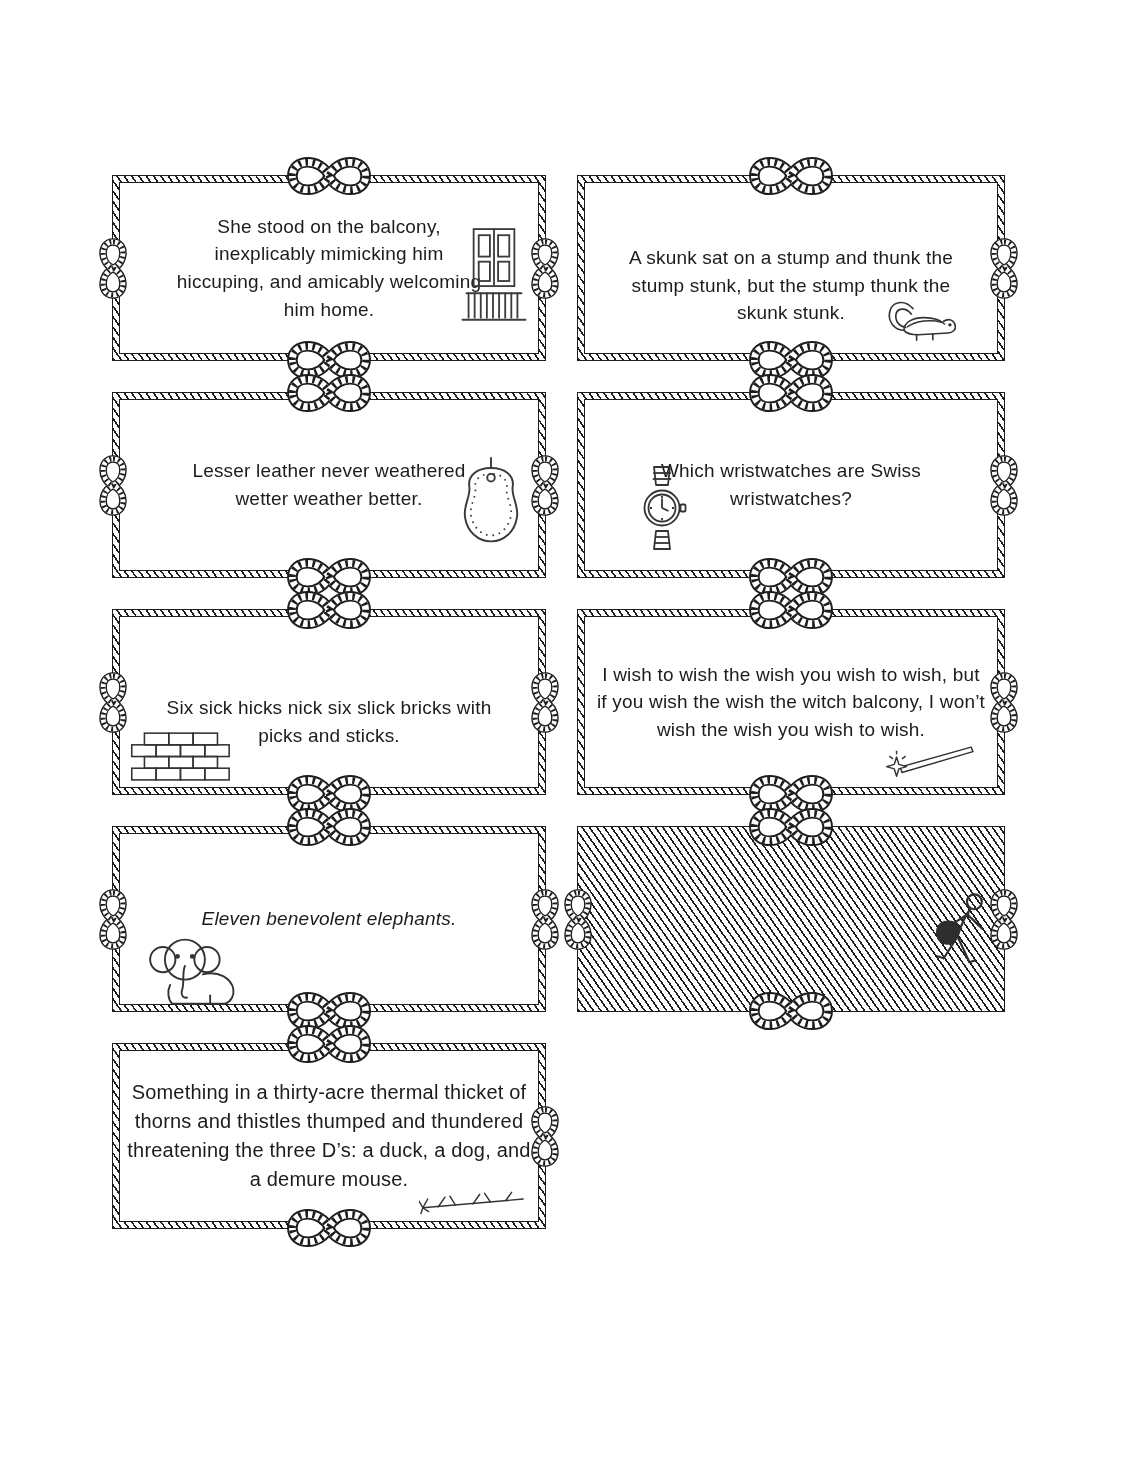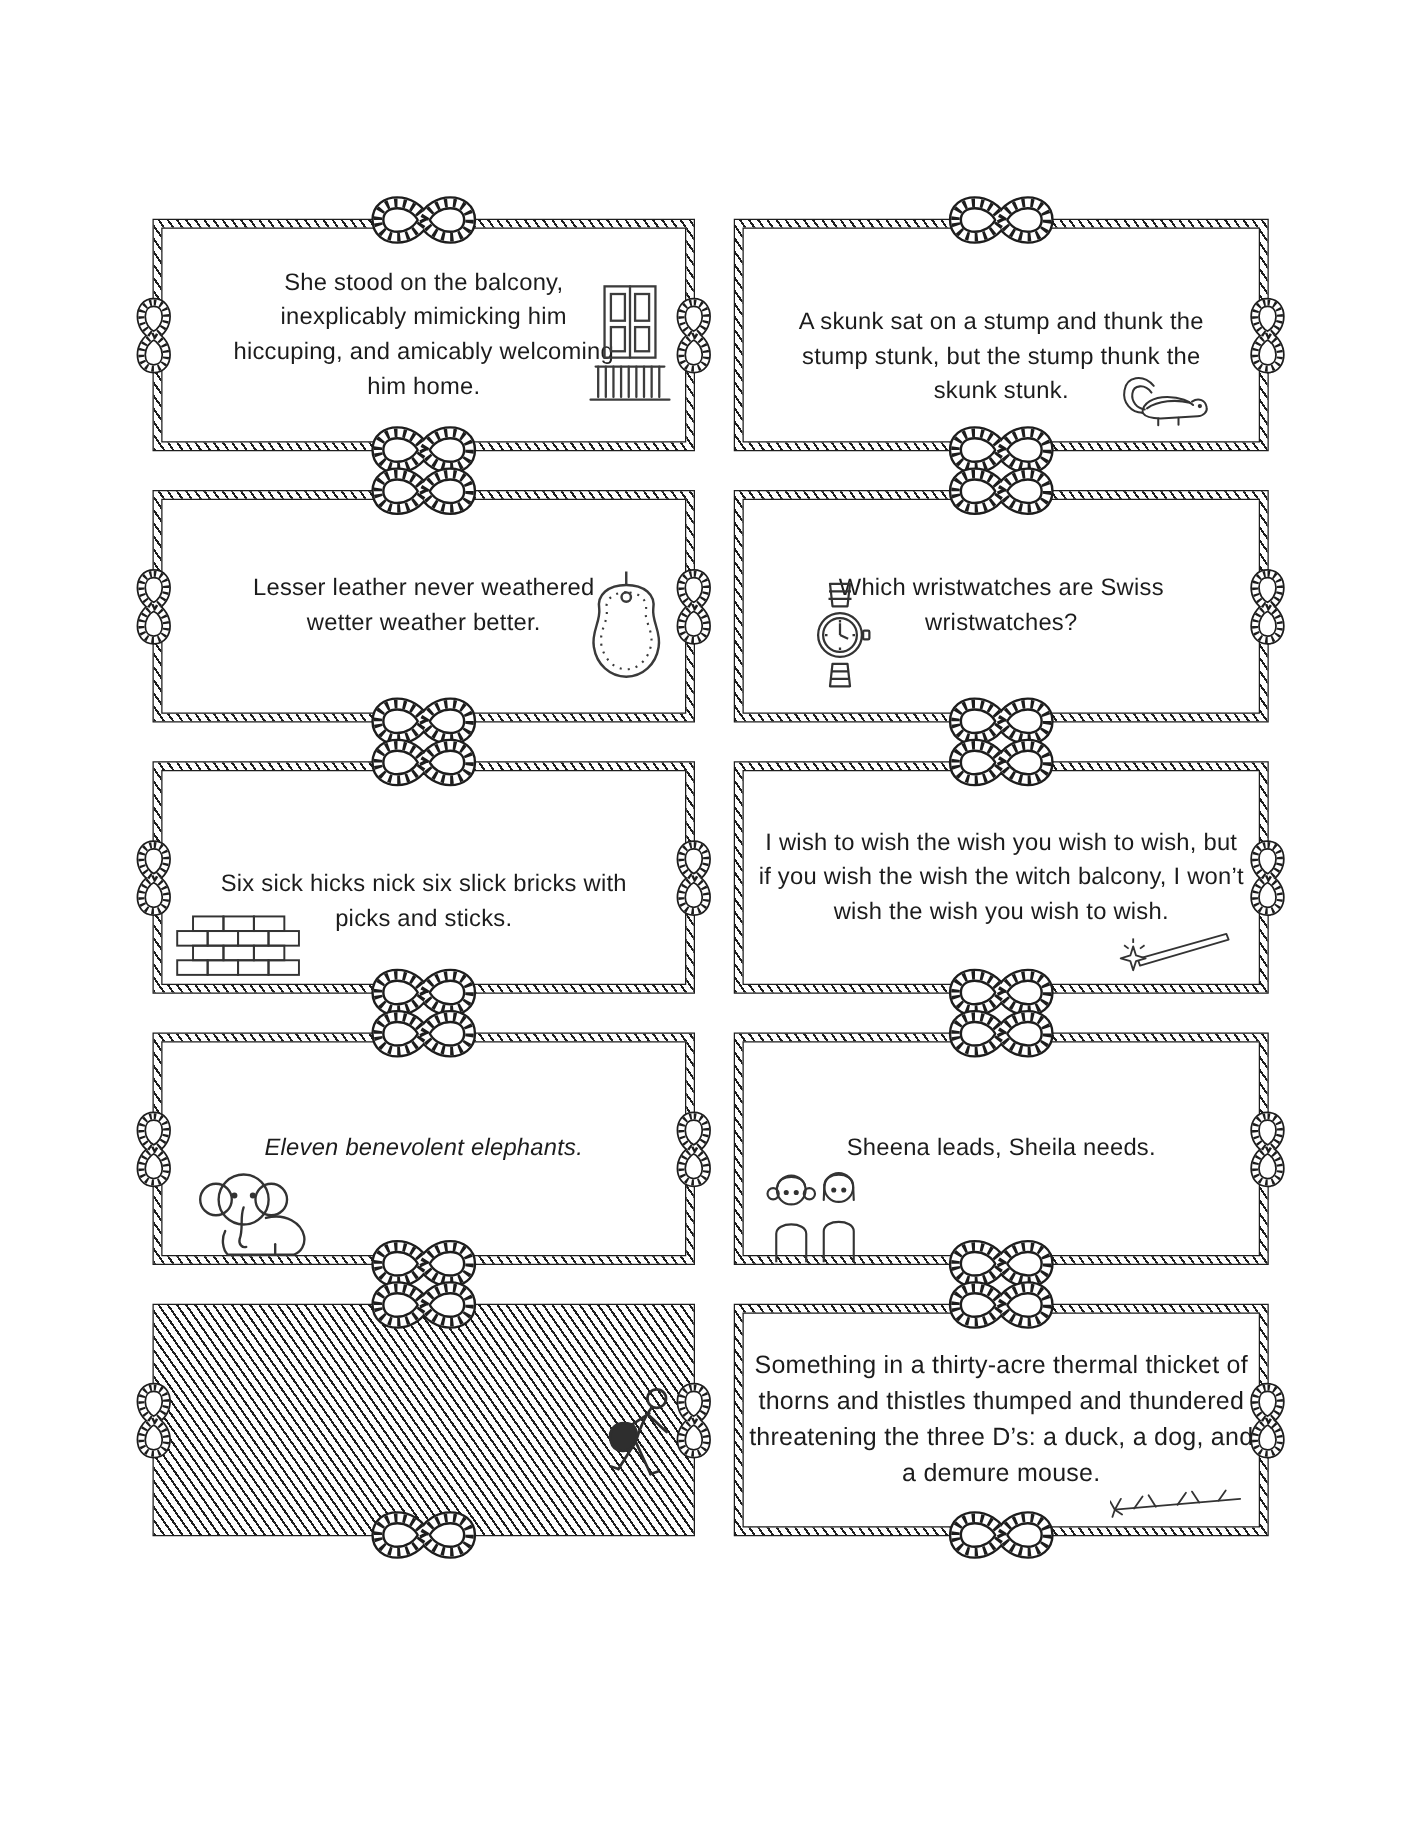--- a/index.html
+++ b/index.html
@@ -5,21 +5,21 @@
   * { box-sizing: border-box; }
   html, body { margin: 0; padding: 0; }
   body {
     width: 1140px; height: 1476px;
     background: #ffffff;
     position: relative;
     overflow: hidden;
     font-family: "Liberation Sans", "DejaVu Sans", sans-serif;
   }
   .sheet {
-    position: absolute; left: 122px; top: 175px;
+    position: absolute; left: 112px; top: 175px;
     display: grid;
     grid-template-columns: 434px 428px;
     grid-auto-rows: 186px;
     column-gap: 27px; row-gap: 59px; gap: 31px;
   }
   .card {
     position: relative;
     border: 1.6px solid #1d1d1d;
     background: repeating-linear-gradient(55deg, #1d1d1d 0 1.6px, #ffffff 1.6px 6px);
   }
@@ -338,37 +338,20 @@
         <use href="#sym-knot"></use>
       </svg>
     <svg class="knot knot-right">
         <use href="#sym-knot"></use>
       </svg>
     <svg class="art art-elephant">
         <use href="#sym-elephant"></use>
       </svg>
   </article>
 
-  <article class="card">
-    <div class="card-inner">
-      <p class="twister t8">Sheena leads, Sheila needs.</p>
-    </div>
-    <svg class="knot knot-top">
-        <use href="#sym-knot"></use>
-      </svg>
-    <svg class="knot knot-bottom">
-        <use href="#sym-knot"></use>
-      </svg>
-    <svg class="knot knot-right">
-        <use href="#sym-knot"></use>
-      </svg>
-    <svg class="art art-girls">
-        <use href="#sym-girls"></use>
-      </svg>
-  </article>
 
   <article class="card">
     <svg class="knot knot-top">
         <use href="#sym-knot"></use>
       </svg>
     <svg class="knot knot-bottom">
         <use href="#sym-knot"></use>
       </svg>
     <svg class="knot knot-left">
         <use href="#sym-knot"></use>

